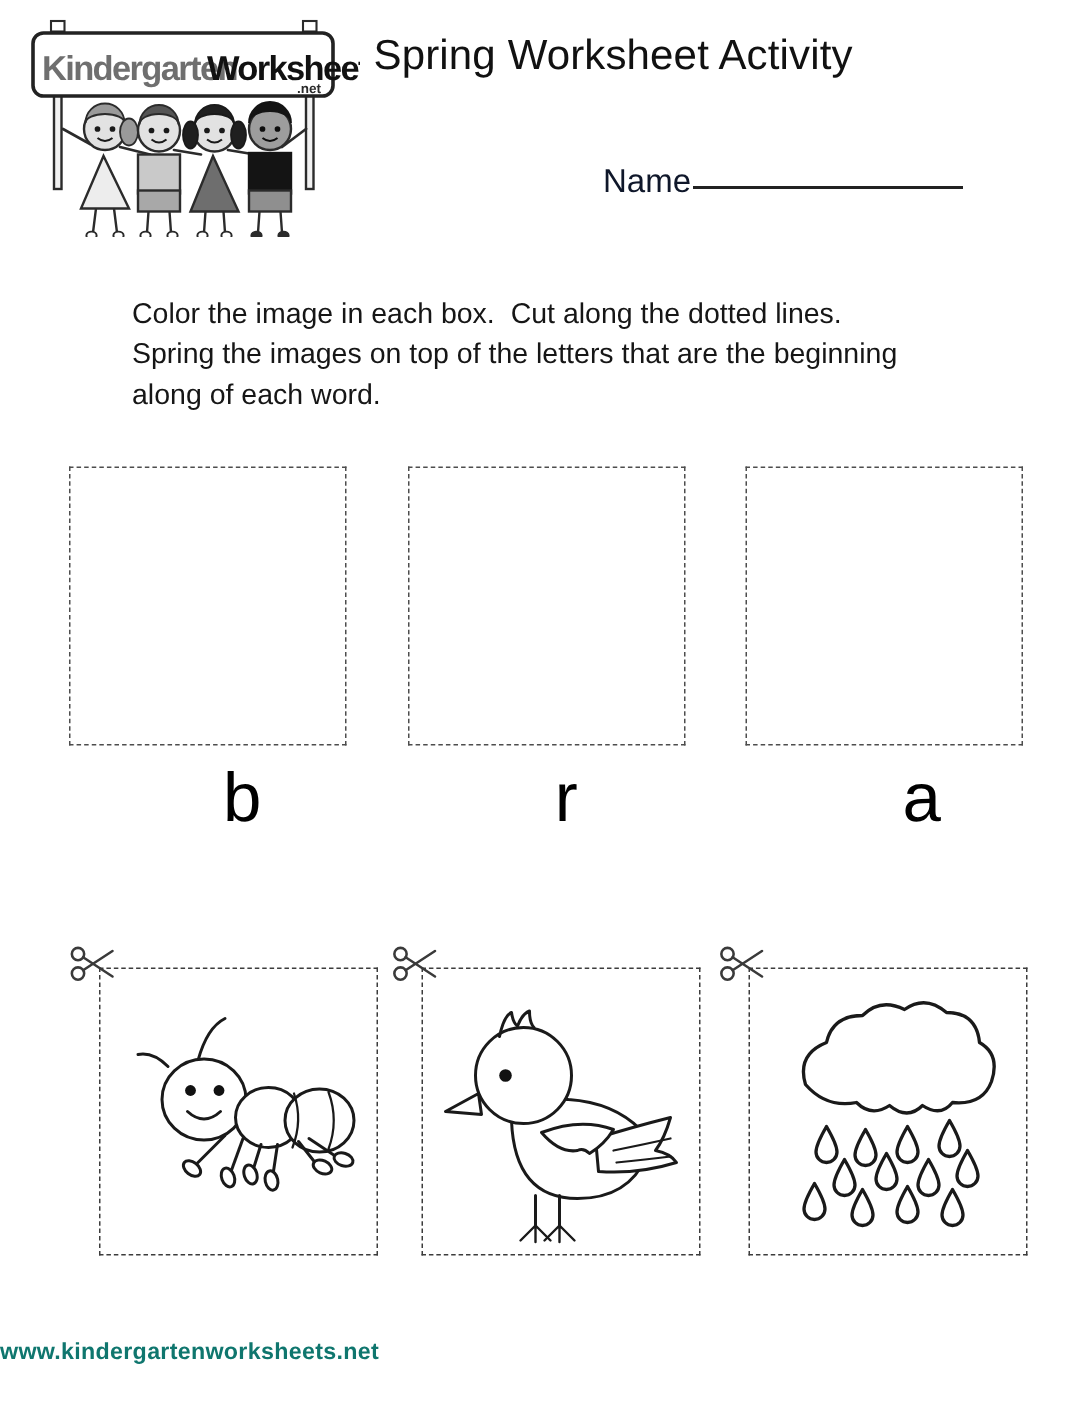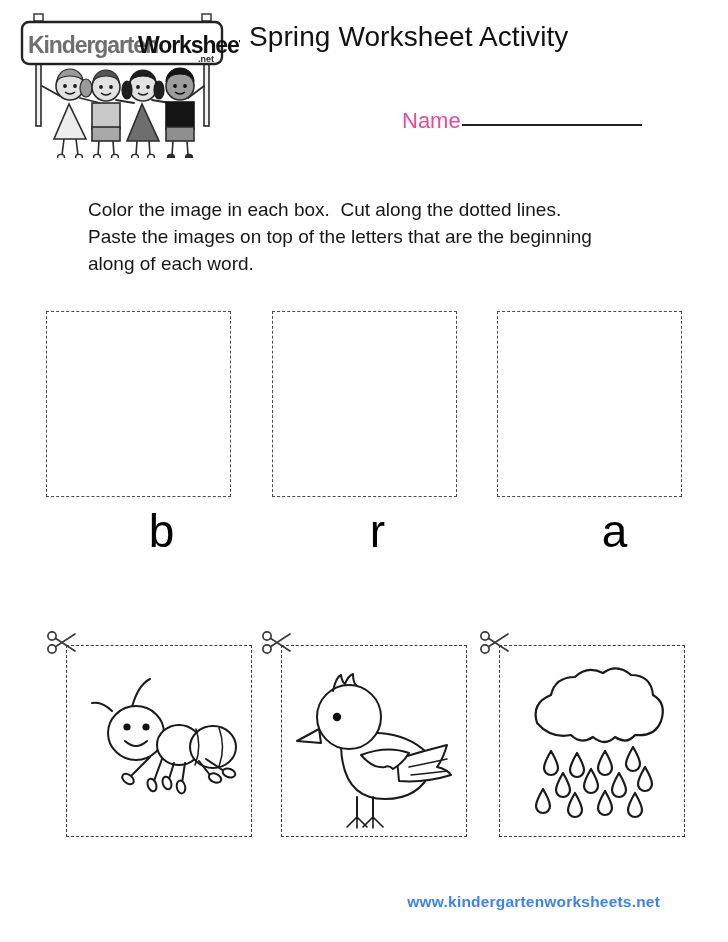--- a/index.html
+++ b/index.html
@@ -43,21 +43,21 @@
 
   #name-row {
     position: absolute;
     left: 402px; top: 108px;
     display: flex;
     align-items: baseline;
   }
   #name-label {
     font-size: 22px;
     font-weight: 400;
-    color: #ec4899;
+    color: #0f172a;
     text-align: center;
   }
   #name-line {
     width: 180px;
     height: 0;
     border-bottom: 2px solid #222222;
     margin-left: 1px;
     position: relative;
     top: -2px;
   }
@@ -142,25 +142,25 @@
     left: 4px; top: 10px;
     width: 178px; height: 172px;
   }
   .art svg, .scissors svg { display: block; overflow: visible; }
 
   
   #footer {
     position: absolute;
     left: 0; top: 893px;
     width: 660px;
-    text-align: right;
+    text-align: left;
     font-size: 15.5px;
     font-weight: 700;
     letter-spacing: 0.2px;
-    color: #3b82f6;
+    color: #0f766e;
   }
 </style>
 </head>
 <body>
 
 <div id="header">
 
   <div id="logo">
     <svg width="228" height="150" viewBox="0 0 228 150" xmlns="http://www.w3.org/2000/svg">
 
@@ -241,21 +241,21 @@
   <div id="page-title">Spring Worksheet Activity</div>
 
   <div id="name-row">
     <span id="name-label">Name</span>
     <span id="name-line"></span>
   </div>
 </div>
 
 <div id="instructions">
   <div class="line">Color the image in each box.  Cut along the dotted lines.</div>
-  <div class="line">Paste the images on top of the letters that are the beginning</div>
+  <div class="line">Spring the images on top of the letters that are the beginning</div>
   <div class="line">along of each word.</div>
 </div>
 
 <div id="letter-row">
 
   <div class="letter-cell c0">
     <div class="dashed-box"></div>
     <div class="letter-glyph">b</div>
   </div>
 

